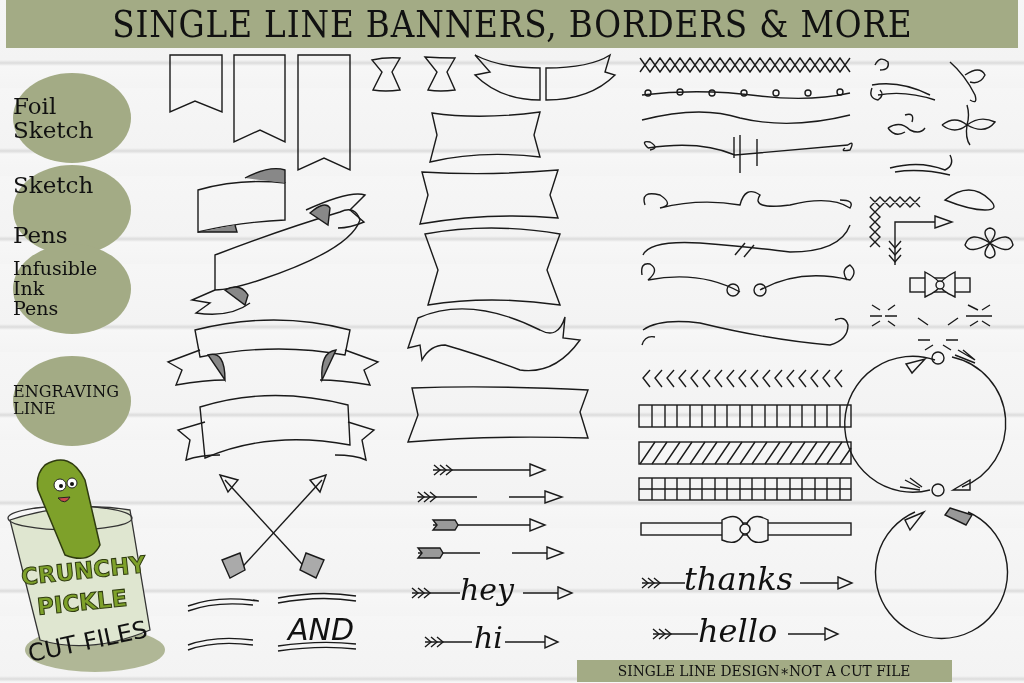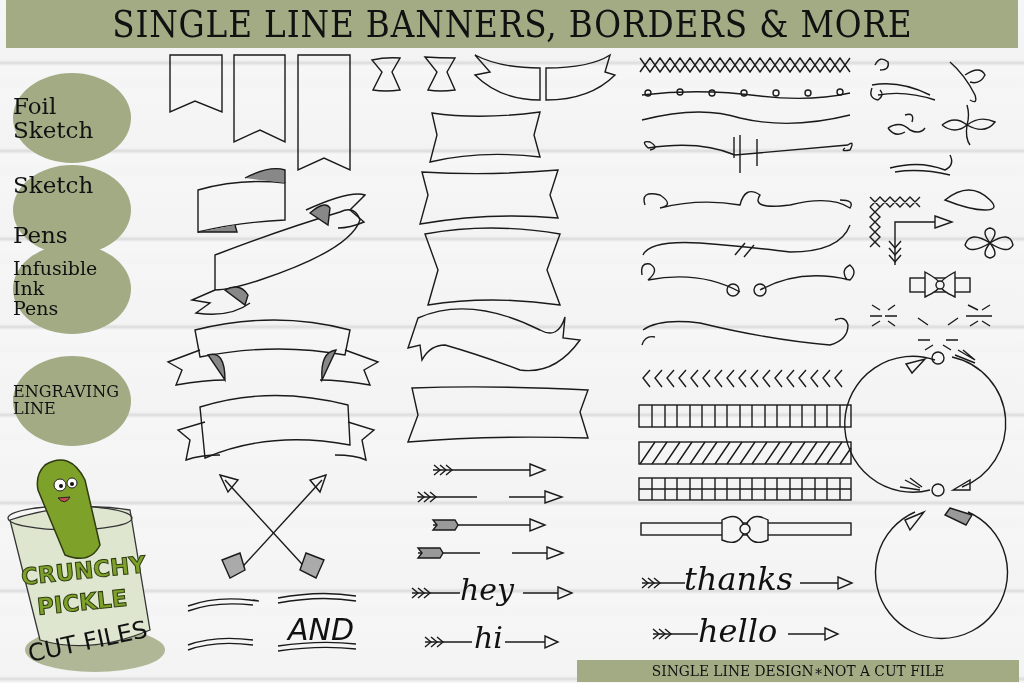--- a/index.html
+++ b/index.html
@@ -27,21 +27,21 @@
     border-radius: 50%;
     background: #a3ab85;
     display: flex; flex-direction: column; align-items: flex-start; justify-content: center;
     color: #111; text-align: center; line-height: 1.05;
   }
   .oval span { display: block; }
   .oval.big span { font-size: 23px; }
   .oval.med span { font-size: 19px; }
   .oval.small span { font-size: 16px; }
   .footer-band {
-    position: absolute; left: 577px; top: 660px; width: 442px; height: 22px;
+    position: absolute; left: 577px; top: 660px; width: 375px; height: 22px;
     background: #a3ab85;
     display: flex; align-items: center; justify-content: center;
   }
   .footer-text {
     font-family: "DejaVu Serif", serif; font-size: 15px; color: #111; white-space: nowrap;
     transform: scaleX(0.92);
   }
   svg.art { position: absolute; left: 0; top: 0; width: 1024px; height: 683px; }
   .logo { position: absolute; left: 0; top: 450px; width: 180px; height: 233px; }
   .script {

